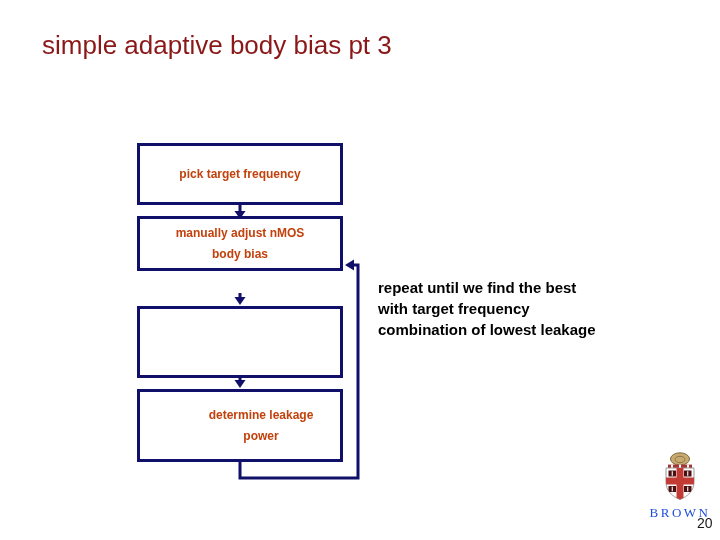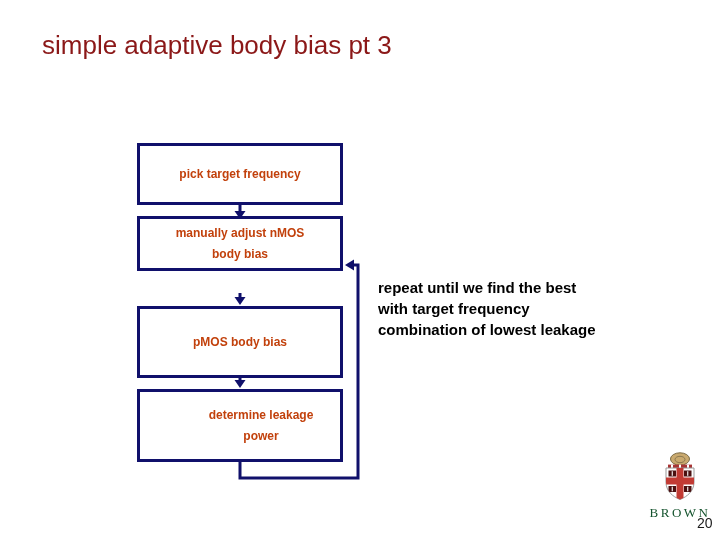--- a/index.html
+++ b/index.html
@@ -24,21 +24,21 @@
   .b4{top:389px;height:73px;padding-left:42px;}
   .annotation{
     position:absolute;left:378px;top:256px;
     font-size:15px;font-weight:bold;color:#000;line-height:21px;margin-top:21px;
   }
   .logo{
     position:absolute;left:643px;top:452px;width:74px;text-align:center;
   }
   .logo-name{
     font-family:"Liberation Serif", serif;font-size:13px;letter-spacing:2.5px;
-    color:#14532d;margin-top:-1px;white-space:nowrap;
+    color:#1d4ed8;margin-top:-1px;white-space:nowrap;
   }
   .page-number{
     position:absolute;left:697px;top:517px;
     font-size:14px;color:#1a1a1a;line-height:13px;
   }
 </style>
 </head>
 <body>
 
 <div class="slide">
@@ -70,21 +70,20 @@
 
   <div class="flow-box b2">
     <div>
       <div>manually adjust nMOS</div>
       <div>body bias</div>
     </div>
   </div>
 
   <div class="flow-box b3">
     <div>
-      <div>pMOS body bias</div>
     </div>
   </div>
 
   <div class="flow-box b4">
     <div>
       <div>determine leakage</div>
       <div>power</div>
     </div>
   </div>
 

